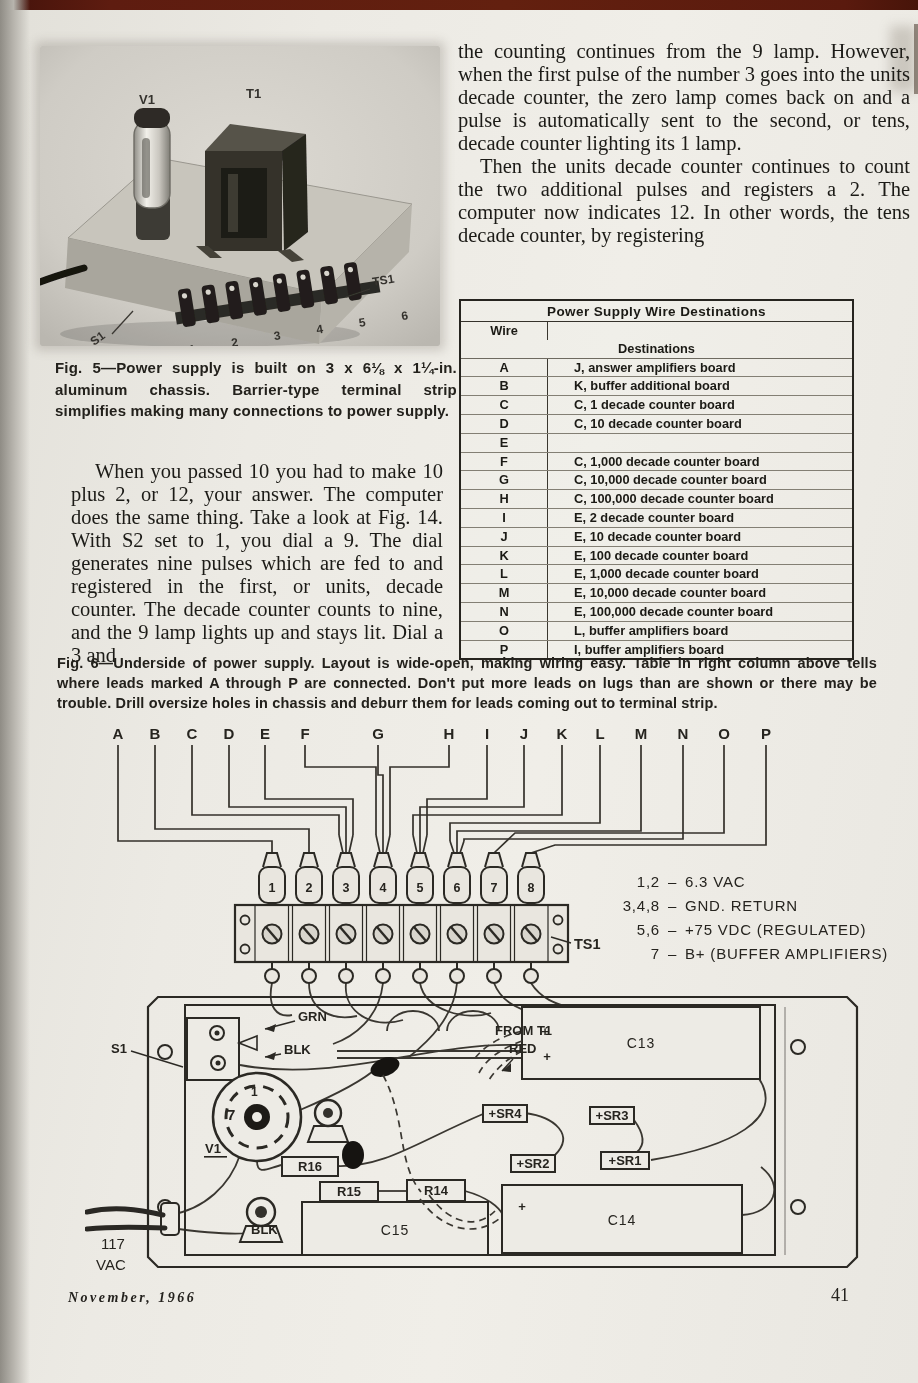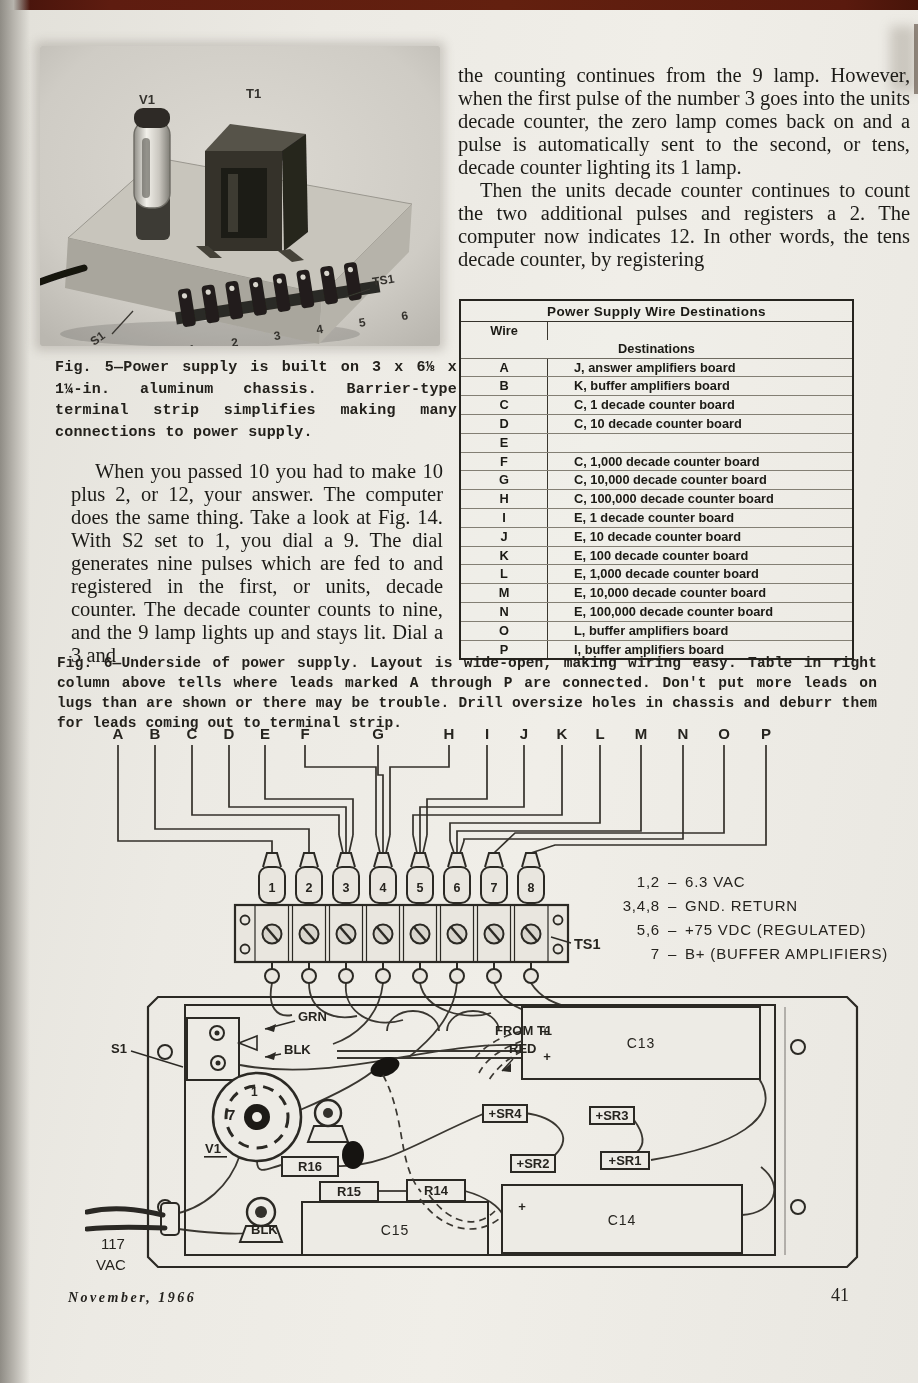--- a/index.html
+++ b/index.html
@@ -10,25 +10,25 @@
         background:linear-gradient(90deg,#1d0e08 0%,#4a150c 3%,#5e1c10 12%,#63200f 55%,#5a1a0e 92%,#471409 100%);}
   .spine{position:absolute;left:0;top:0;width:30px;height:1383px;
         background:linear-gradient(90deg,#8f8c85 0%,#b7b4ad 45%,rgba(235,233,227,0) 100%);}
   .edge-mark{position:absolute;right:0;top:24px;width:4px;height:70px;background:#4a3b2e;opacity:.55;}
   .smudge{position:absolute;right:2px;top:26px;width:26px;height:66px;background:#8d8579;opacity:.35;filter:blur(6px);}
 
   .photo{position:absolute;left:40px;top:46px;width:400px;height:300px;border-radius:2px;
          box-shadow:0 0 10px 5px rgba(110,105,95,.25);}
 
   .col-right{position:absolute;left:458px;top:40px;width:452px;font-size:20.5px;line-height:23px;
-             text-align:justify;margin-top:24px;}
+             text-align:justify;}
   .col-right p{margin:0;}
   .col-right p.indent{text-indent:22px;}
 
-  .fig-caption{font-family:Liberation Mono, monospace;font-weight:bold;color:#23211c;text-align:justify;}
+  .fig-caption{font-family:Liberation Sans, sans-serif;font-weight:bold;color:#23211c;text-align:justify;}
   .fig5-caption{position:absolute;left:55px;top:357px;width:402px;font-size:15px;line-height:21.5px;letter-spacing:.2px;}
   .fig6-caption{position:absolute;left:57px;top:653px;width:820px;font-size:14.5px;line-height:20px;letter-spacing:.15px;}
 
   .body-left{position:absolute;left:55px;top:444px;width:404px;font-size:20.5px;line-height:23px;text-align:justify;}
   .body-left p{margin:16px;text-indent:24px;}
 
   .wire-table{position:absolute;left:459px;top:299px;width:391px;border:2px solid #26241f;
               font-family:"Liberation Sans",sans-serif;font-weight:bold;color:#1b1a15;background:rgba(255,255,255,.06);}
   .wt-title{text-align:center;font-size:13.5px;letter-spacing:.4px;padding:3px 0 2px;border-bottom:1.6px solid #35322b;}
   .wt-row,.wt-head{display:flex;align-items:stretch;}
@@ -152,21 +152,21 @@
     <div class="wt-head">
       <div class="wt-c1">Wire</div>
       <div class="wt-c2">Destinations</div>
     </div>
     <div class="wt-row">
         <div class="wt-c1">A</div>
         <div class="wt-c2">J, answer amplifiers board</div>
       </div>
     <div class="wt-row">
         <div class="wt-c1">B</div>
-        <div class="wt-c2">K, buffer amplifiers board</div>
+        <div class="wt-c2">K, buffer additional board</div>
       </div>
     <div class="wt-row">
         <div class="wt-c1">C</div>
         <div class="wt-c2">C, 1 decade counter board</div>
       </div>
     <div class="wt-row">
         <div class="wt-c1">D</div>
         <div class="wt-c2">C, 10 decade counter board</div>
       </div>
     <div class="wt-row">
@@ -179,21 +179,21 @@
     <div class="wt-row">
         <div class="wt-c1">G</div>
         <div class="wt-c2">C, 10,000 decade counter board</div>
       </div>
     <div class="wt-row">
         <div class="wt-c1">H</div>
         <div class="wt-c2">C, 100,000 decade counter board</div>
       </div>
     <div class="wt-row">
         <div class="wt-c1">I</div>
-        <div class="wt-c2">E, 1 decade counter board</div>
+        <div class="wt-c2">E, 2 decade counter board</div>
       </div>
     <div class="wt-row">
         <div class="wt-c1">J</div>
         <div class="wt-c2">E, 10 decade counter board</div>
       </div>
     <div class="wt-row">
         <div class="wt-c1">K</div>
         <div class="wt-c2">E, 100 decade counter board</div>
       </div>
     <div class="wt-row">

